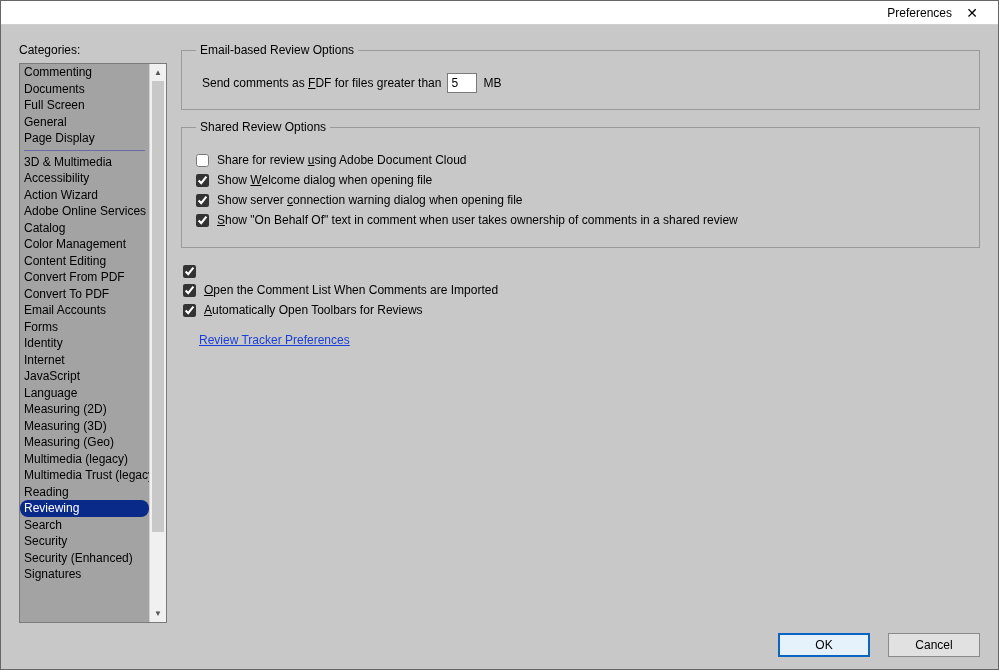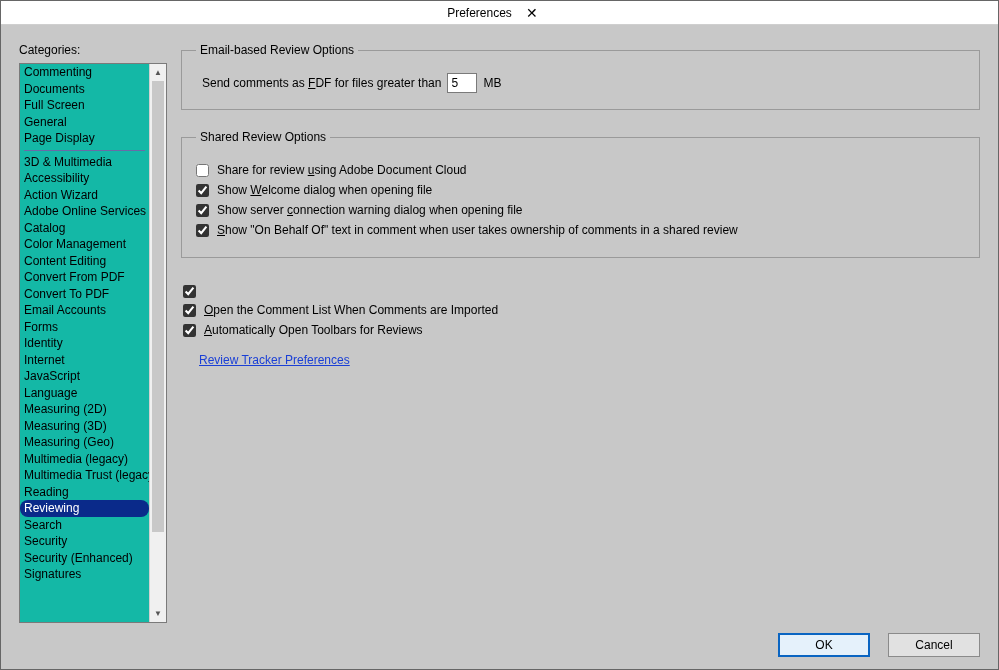--- a/index.html
+++ b/index.html
@@ -19,21 +19,21 @@
     background: #fff;
     display: flex;
     flex-direction: column;
   }
   .titlebar {
     height: 24px;
     background: #fff;
     border-bottom: 1px solid #cfcfcf;
     display: flex;
     align-items: center;
-    justify-content: center;
+    justify-content: flex-end;
     padding: 0 6px 0 6px;
     font-size: 12px;
   }
   .titlebar .title { color: #000; }
   .titlebar .close {
     width: 40px;
     height: 22px;
     display: flex;
     align-items: center;
     justify-content: center;
@@ -59,21 +59,21 @@
     display: flex;
     flex-direction: column;
   }
   .cat-label {
     font-size: 12px;
     color: #000;
     margin-bottom: 6px;
   }
   .listbox {
     flex: 1;
-    background: #14b8a6;
+    background: #a3a3a3;
     border: 1px solid #7a7a7a;
     position: relative;
     overflow: hidden;
     padding-right: 17px;
   }
   .listbox .items {
     height: 100%;
     overflow: hidden;
   }
   .listbox .item {
@@ -120,21 +120,21 @@
     background: #c8c8c8;
     border: 0;
     border-radius: 0;
   }
   .scrollbar .arrow.down { position: absolute; bottom: 0; left:0; right:0; }
 
   .right {
     flex: 1;
     display: flex;
     flex-direction: column;
-    gap: 20px;
+    gap: 10px;
     min-width: 0;
   }
 
   fieldset.group {
     border: 1px solid #9a9a9a;
     background: #c8c8c8;
     margin: 0;
     padding: 14px 14px 14px 14px;
   }
   fieldset.group legend {

